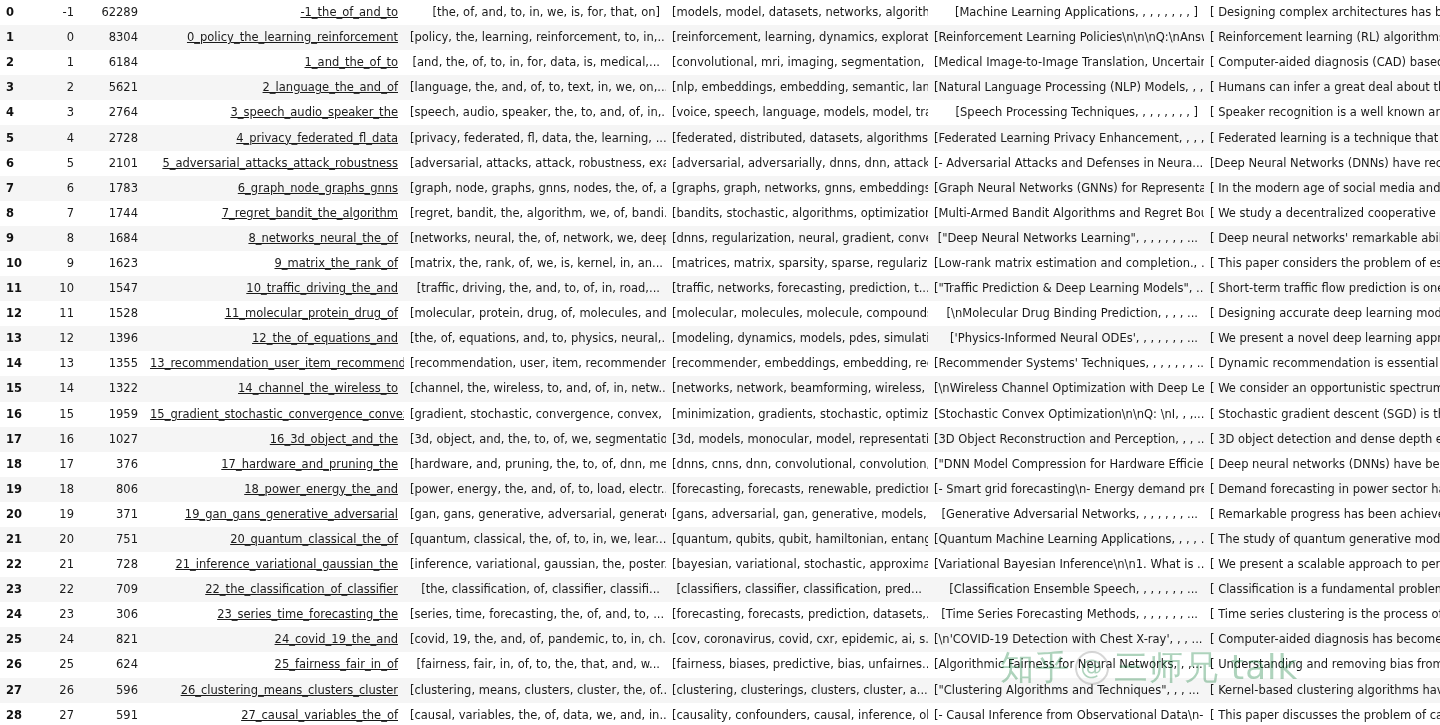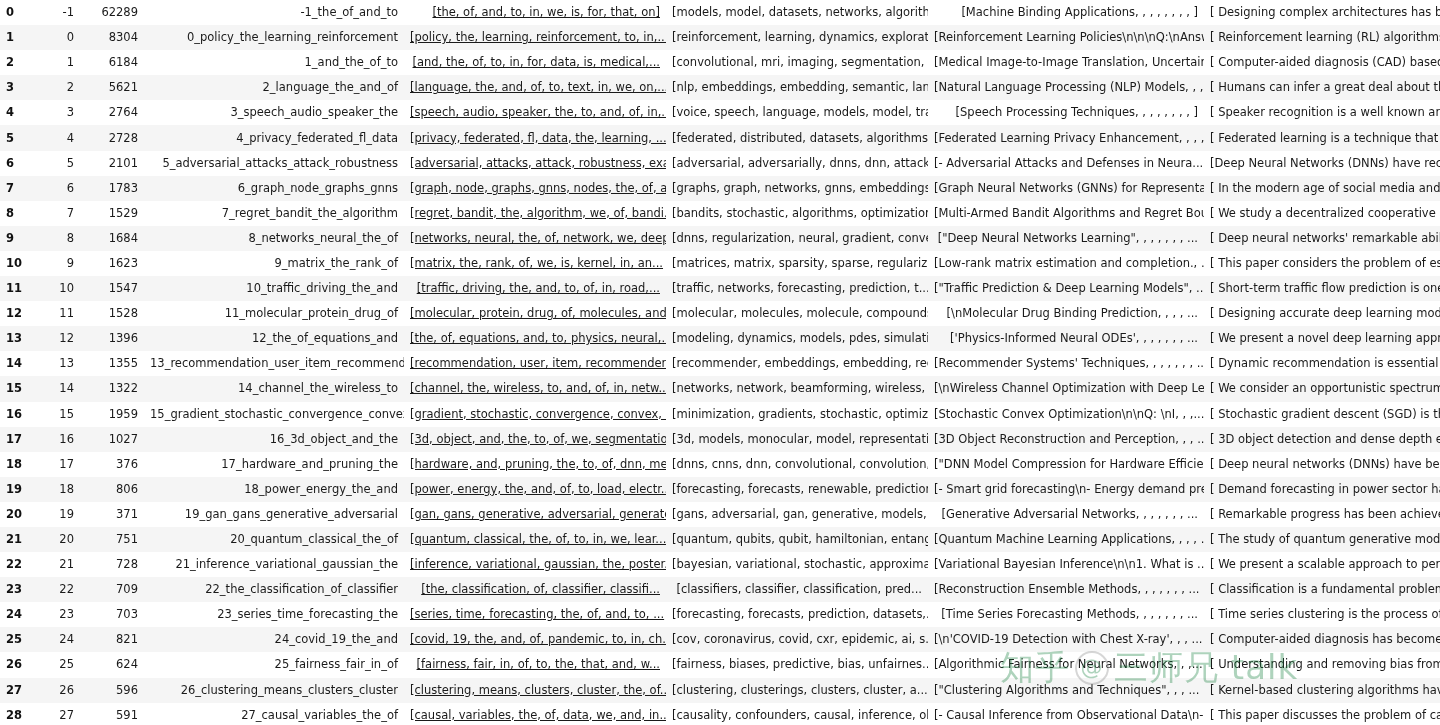--- a/index.html
+++ b/index.html
@@ -56,22 +56,22 @@
   table.dataframe th.idx {
     font-weight: bold;
     text-align: left;
     padding-left: 6px;
     width: 34px;
     color: #111111;
   }
 
   td.c-topic   { width: 46px; }
   td.c-count   { width: 64px; margin-top: 12px; }
-  td.c-name    { width: 260px; padding-right: 12px; }
-  td.c-rep     { width: 262px; padding-right: 10px; text-decoration: underline; }
+  td.c-name    { width: 260px; padding-right: 12px; text-decoration: underline; }
+  td.c-rep     { width: 262px; padding-right: 10px; }
   td.c-keyw    { width: 262px; padding-right: 10px; }
   td.c-label   { width: 276px; padding-right: 10px; }
   td.c-docs    { width: 236px; text-align: left; padding-left: 8px; }
 
   
   #watermark {
     position: absolute;
     left: 1000px;
     top: 630px;
     width: 430px;
@@ -107,21 +107,21 @@
 
   <table class="dataframe">
     <tbody>
         <tr class="odd">
           <th class="idx">0</th>
           <td class="c-topic">-1</td>
           <td class="c-count">62289</td>
           <td class="c-name">-1_the_of_and_to</td>
           <td class="c-rep">[the, of, and, to, in, we, is, for, that, on]</td>
           <td class="c-keyw">[models, model, datasets, networks, algorithms...</td>
-          <td class="c-label">[Machine Binding Applications, , , , , , , , ]</td>
+          <td class="c-label">[Machine Learning Applications, , , , , , , , ]</td>
           <td class="c-docs">[ Designing complex architectures has been an...</td>
         </tr>
         <tr class="even">
           <th class="idx">1</th>
           <td class="c-topic">0</td>
           <td class="c-count">8304</td>
           <td class="c-name">0_policy_the_learning_reinforcement</td>
           <td class="c-rep">[policy, the, learning, reinforcement, to, in,...</td>
           <td class="c-keyw">[reinforcement, learning, dynamics, exploratio...</td>
           <td class="c-label">[Reinforcement Learning Policies\n\n\nQ:\nAnsw...</td>
@@ -183,21 +183,21 @@
           <td class="c-count">1783</td>
           <td class="c-name">6_graph_node_graphs_gnns</td>
           <td class="c-rep">[graph, node, graphs, gnns, nodes, the, of, an...</td>
           <td class="c-keyw">[graphs, graph, networks, gnns, embeddings, no...</td>
           <td class="c-label">[Graph Neural Networks (GNNs) for Representati...</td>
           <td class="c-docs">[ In the modern age of social media and netwo...</td>
         </tr>
         <tr class="odd">
           <th class="idx">8</th>
           <td class="c-topic">7</td>
-          <td class="c-count">1529</td>
+          <td class="c-count">1744</td>
           <td class="c-name">7_regret_bandit_the_algorithm</td>
           <td class="c-rep">[regret, bandit, the, algorithm, we, of, bandi...</td>
           <td class="c-keyw">[bandits, stochastic, algorithms, optimization...</td>
           <td class="c-label">[Multi-Armed Bandit Algorithms and Regret Boun...</td>
           <td class="c-docs">[ We study a decentralized cooperative stocha...</td>
         </tr>
         <tr class="even">
           <th class="idx">9</th>
           <td class="c-topic">8</td>
           <td class="c-count">1684</td>
@@ -337,27 +337,27 @@
           <td class="c-label">[Variational Bayesian Inference\n\n1. What is ...</td>
           <td class="c-docs">[ We present a scalable approach to performin...</td>
         </tr>
         <tr class="even">
           <th class="idx">23</th>
           <td class="c-topic">22</td>
           <td class="c-count">709</td>
           <td class="c-name">22_the_classification_of_classifier</td>
           <td class="c-rep">[the, classification, of, classifier, classifi...</td>
           <td class="c-keyw">[classifiers, classifier, classification, pred...</td>
-          <td class="c-label">[Reconstruction Ensemble Methods, , , , , , , ...</td>
+          <td class="c-label">[Classification Ensemble Speech, , , , , , , ...</td>
           <td class="c-docs">[ Classification is a fundamental problem in ...</td>
         </tr>
         <tr class="odd">
           <th class="idx">24</th>
           <td class="c-topic">23</td>
-          <td class="c-count">703</td>
+          <td class="c-count">306</td>
           <td class="c-name">23_series_time_forecasting_the</td>
           <td class="c-rep">[series, time, forecasting, the, of, and, to, ...</td>
           <td class="c-keyw">[forecasting, forecasts, prediction, datasets,...</td>
           <td class="c-label">[Time Series Forecasting Methods, , , , , , , ...</td>
           <td class="c-docs">[ Time series clustering is the process of gr...</td>
         </tr>
         <tr class="even">
           <th class="idx">25</th>
           <td class="c-topic">24</td>
           <td class="c-count">821</td>

